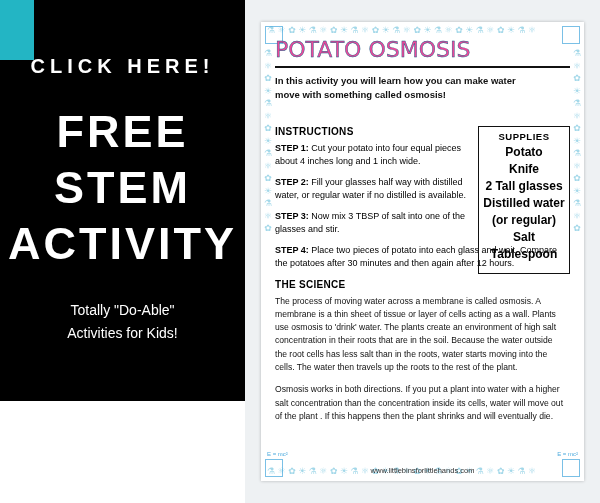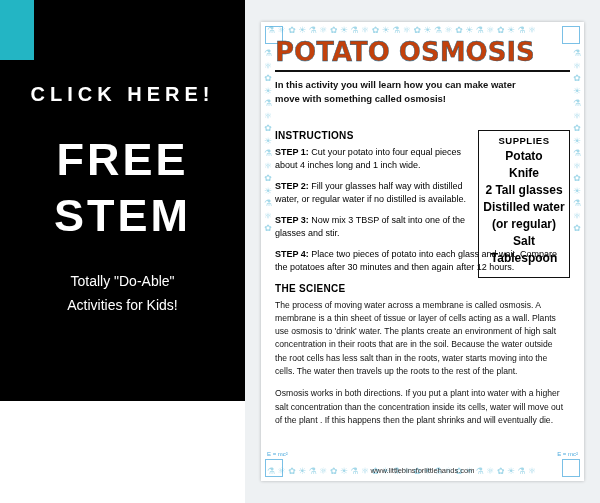--- a/index.html
+++ b/index.html
@@ -66,21 +66,21 @@
   .doodle-left{top:26px;left:2px;writing-mode:vertical-rl;height:400px;}
   .doodle-right{top:26px;right:2px;writing-mode:vertical-rl;height:400px;}
 
   .sheet-inner{position:absolute;left:14px;top:14px;width:295px;height:431px;}
 
   .jr-line{
     font-size:14px;font-weight:bold;letter-spacing:1px;color:#111;
     font-family:"DejaVu Sans", sans-serif;
   }
   .title{
-    font-size:26px;font-weight:bold;color:#c2410c;letter-spacing:0px;
+    font-size:22px;font-weight:normal;color:#ec4899;letter-spacing:0px;
     line-height:1;margin-top:3px;margin-bottom:4px;
     font-family:"DejaVu Sans", sans-serif;
     -webkit-text-stroke:0.4px #0d5c86;
   }
   .rule{height:2px;background:#111;width:100%;margin:5px 0 6px;}
   .intro{
     font-size:9.5px;font-weight:bold;color:#111;line-height:1.45;margin-bottom:8px;
     width:255px;
   }
 
@@ -120,20 +120,21 @@
 </head>
 <body>
 
 <div class="stage">
 
   <div class="left-panel">
     <div class="teal-bar"></div>
     <div class="click-here">CLICK HERE!</div>
     <div class="big-word">FREE</div>
     <div class="big-word">STEM</div>
+    <div class="big-word">ACTIVITY</div>
     <div class="sub-line">Totally "Do-Able"</div>
     <div class="sub-line" style="margin-top:0">Activities for Kids!</div>
   </div>
 
   <div class="right-panel">
     <div class="sheet">
 
       <div class="doodle-band doodle-top">⚗ ⚛ ✿ ☀ ⚗ ⚛ ✿ ☀ ⚗ ⚛ ✿ ☀ ⚗ ⚛ ✿ ☀ ⚗ ⚛ ✿ ☀ ⚗ ⚛ ✿ ☀ ⚗ ⚛</div>
       <div class="doodle-band doodle-bottom">⚗ ⚛ ✿ ☀ ⚗ ⚛ ✿ ☀ ⚗ ⚛ ✿ ☀ ⚗ ⚛ ✿ ☀ ⚗ ⚛ ✿ ☀ ⚗ ⚛ ✿ ☀ ⚗ ⚛</div>
       <div class="doodle-band doodle-left">⚗ ⚛ ✿ ☀ ⚗ ⚛ ✿ ☀ ⚗ ⚛ ✿ ☀ ⚗ ⚛ ✿</div>

